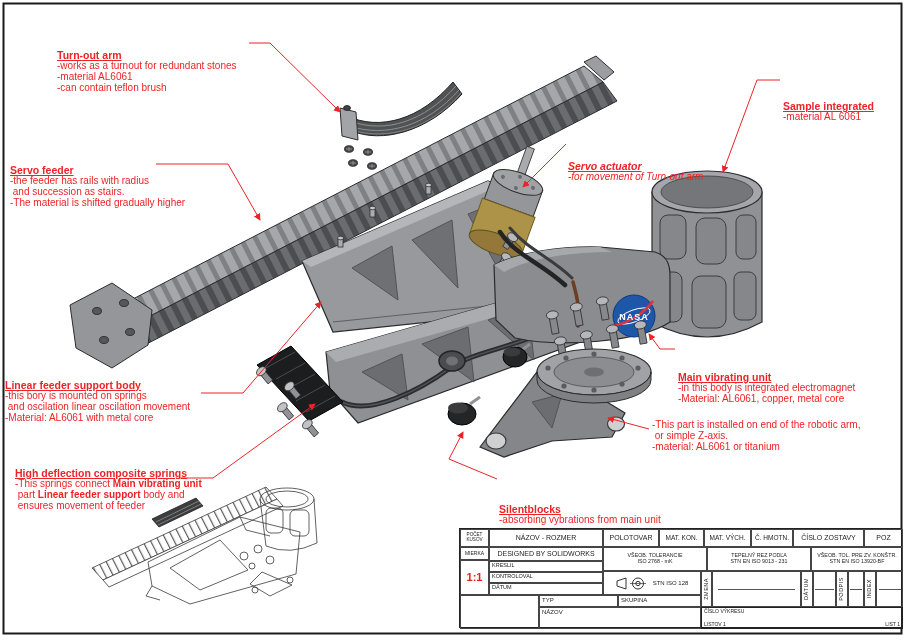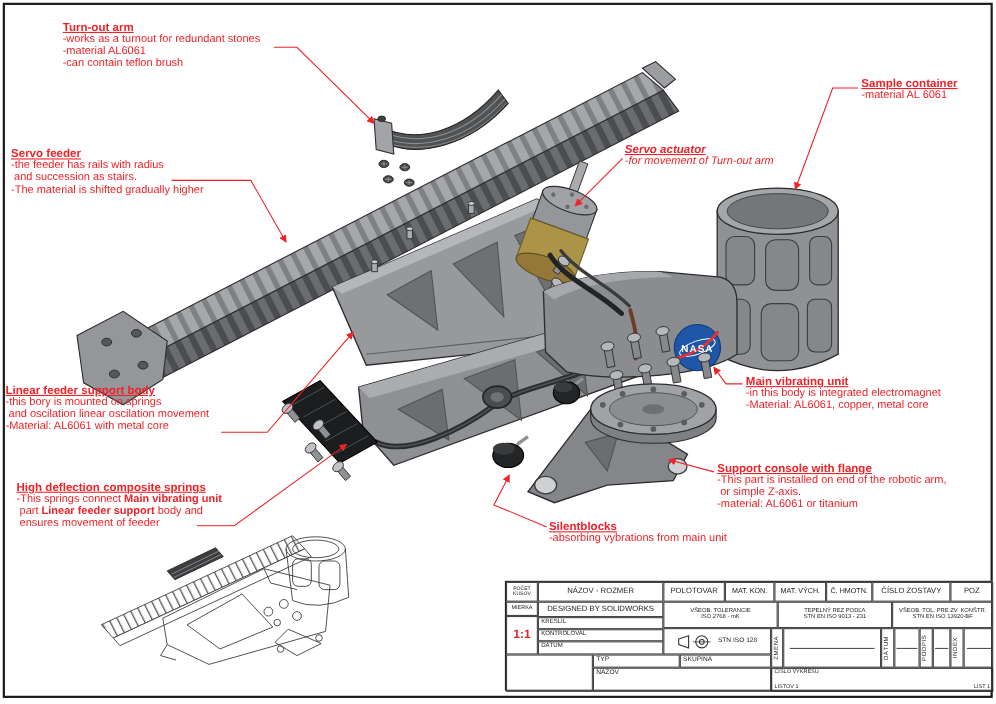--- a/index.html
+++ b/index.html
@@ -2,21 +2,21 @@
 <html><head>
 <meta charset="utf-8">
 <style>
   * { margin:0; padding:0; box-sizing:border-box; }
   html,body { width:905px; height:640px; }
   body { background:#fff; font-family:"Liberation Sans",sans-serif; position:relative; overflow:hidden; }
   svg.draw { position:absolute; left:0; top:0; }
 
   
   .ann { position:absolute; color:#ee2227; }
-  .ann-title { font-weight:bold; text-decoration:underline; font-size:10.5px; line-height:12px; white-space:pre; }
+  .ann-title { font-weight:bold; text-decoration:underline; font-size:10.5px; line-height:12px; white-space:pre;margin-top:30px; }
   .ann-line { font-size:10px; line-height:10.8px; white-space:pre; }
   .ann .b { font-weight:bold; }
   #ann-turn_out_arm{left:57px;top:19px;}
   #ann-linear_feeder{left:10px;top:134px;}
   #ann-servo_actuator{left:568px;top:130px;font-style:italic;}
   #ann-sample_container{left:783px;top:70px;}
   #ann-linear_feeder_support_body{left:5px;top:349px;}
   #ann-high_deflection_springs{left:15px;top:437px;}
   #ann-main_vibrating_unit{left:678px;top:341px;}
   #ann-support_console{left:652px;top:420px;}
@@ -320,42 +320,41 @@
       <div class="ann-title">Servo feeder</div>
       <div class="ann-line">-the feeder has rails with radius</div>
       <div class="ann-line"> and succession as stairs.</div>
       <div class="ann-line">-The material is shifted gradually higher</div>
     </div>
     <div class="ann" id="ann-servo_actuator">
       <div class="ann-title">Servo actuator</div>
       <div class="ann-line">-for movement of Turn-out arm</div>
     </div>
     <div class="ann" id="ann-sample_container">
-      <div class="ann-title">Sample container</div>
+      <div class="ann-title">Sample integrated</div>
       <div class="ann-line">-material AL 6061</div>
     </div>
     <div class="ann" id="ann-linear_feeder_support_body">
       <div class="ann-title">Linear feeder support body</div>
       <div class="ann-line">-this bory is mounted on springs</div>
       <div class="ann-line"> and oscilation linear oscilation movement</div>
       <div class="ann-line">-Material: AL6061 with metal core</div>
     </div>
     <div class="ann" id="ann-high_deflection_springs">
       <div class="ann-title">High deflection composite springs</div>
       <div class="ann-line"><span>-This springs connect </span><span class="b">Main vibrating unit</span></div>
       <div class="ann-line"><span> part </span><span class="b">Linear feeder support</span><span> body and</span></div>
       <div class="ann-line"><span> ensures movement of feeder</span></div>
     </div>
     <div class="ann" id="ann-main_vibrating_unit">
       <div class="ann-title">Main vibrating unit</div>
       <div class="ann-line">-in this body is integrated electromagnet</div>
       <div class="ann-line">-Material: AL6061, copper, metal core</div>
     </div>
     <div class="ann" id="ann-support_console">
-      <div class="ann-title">Support console with flange</div>
       <div class="ann-line">-This part is installed on end of the robotic arm,</div>
       <div class="ann-line"> or simple Z-axis.</div>
       <div class="ann-line">-material: AL6061 or titanium</div>
     </div>
     <div class="ann" id="ann-silentblocks">
       <div class="ann-title">Silentblocks</div>
       <div class="ann-line">-absorbing vybrations from main unit</div>
     </div>
   </div>
 

